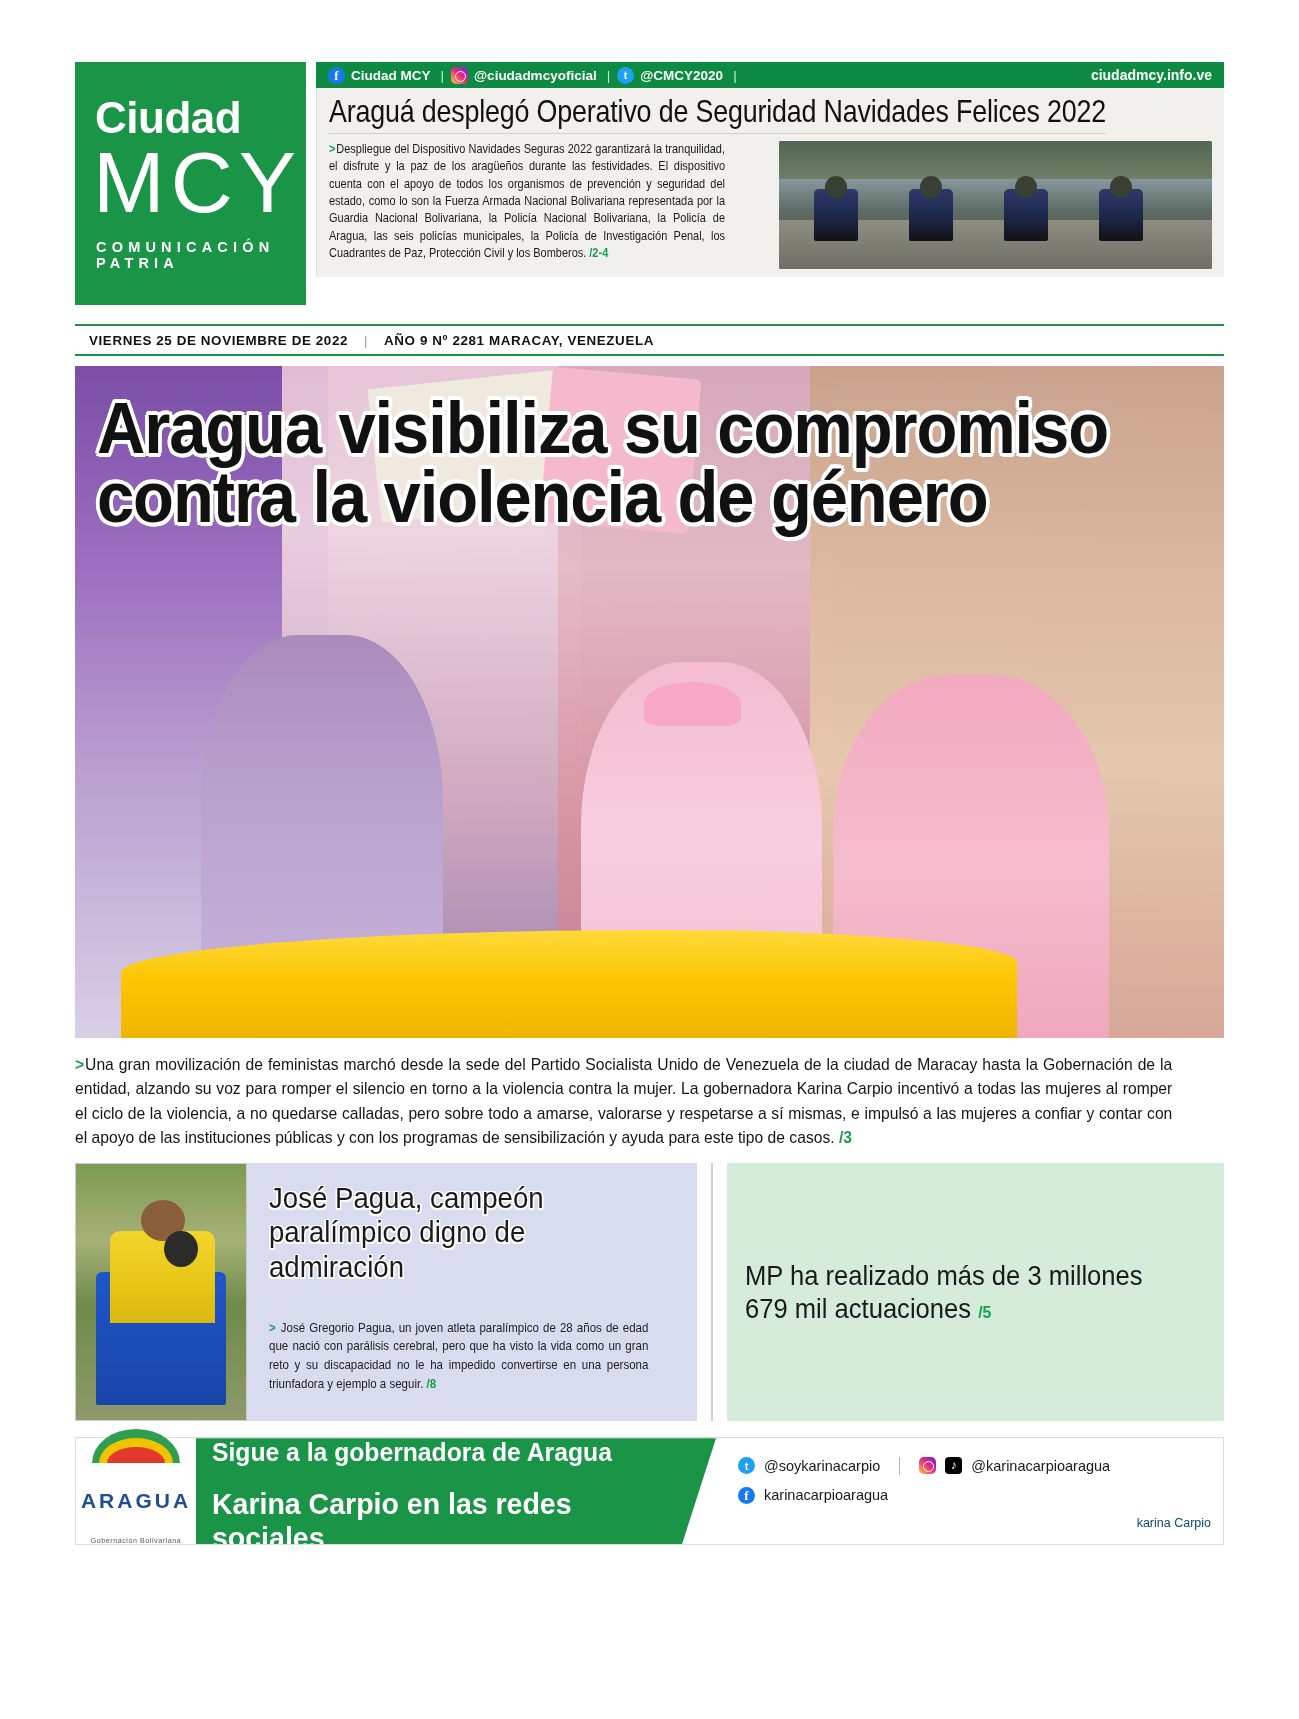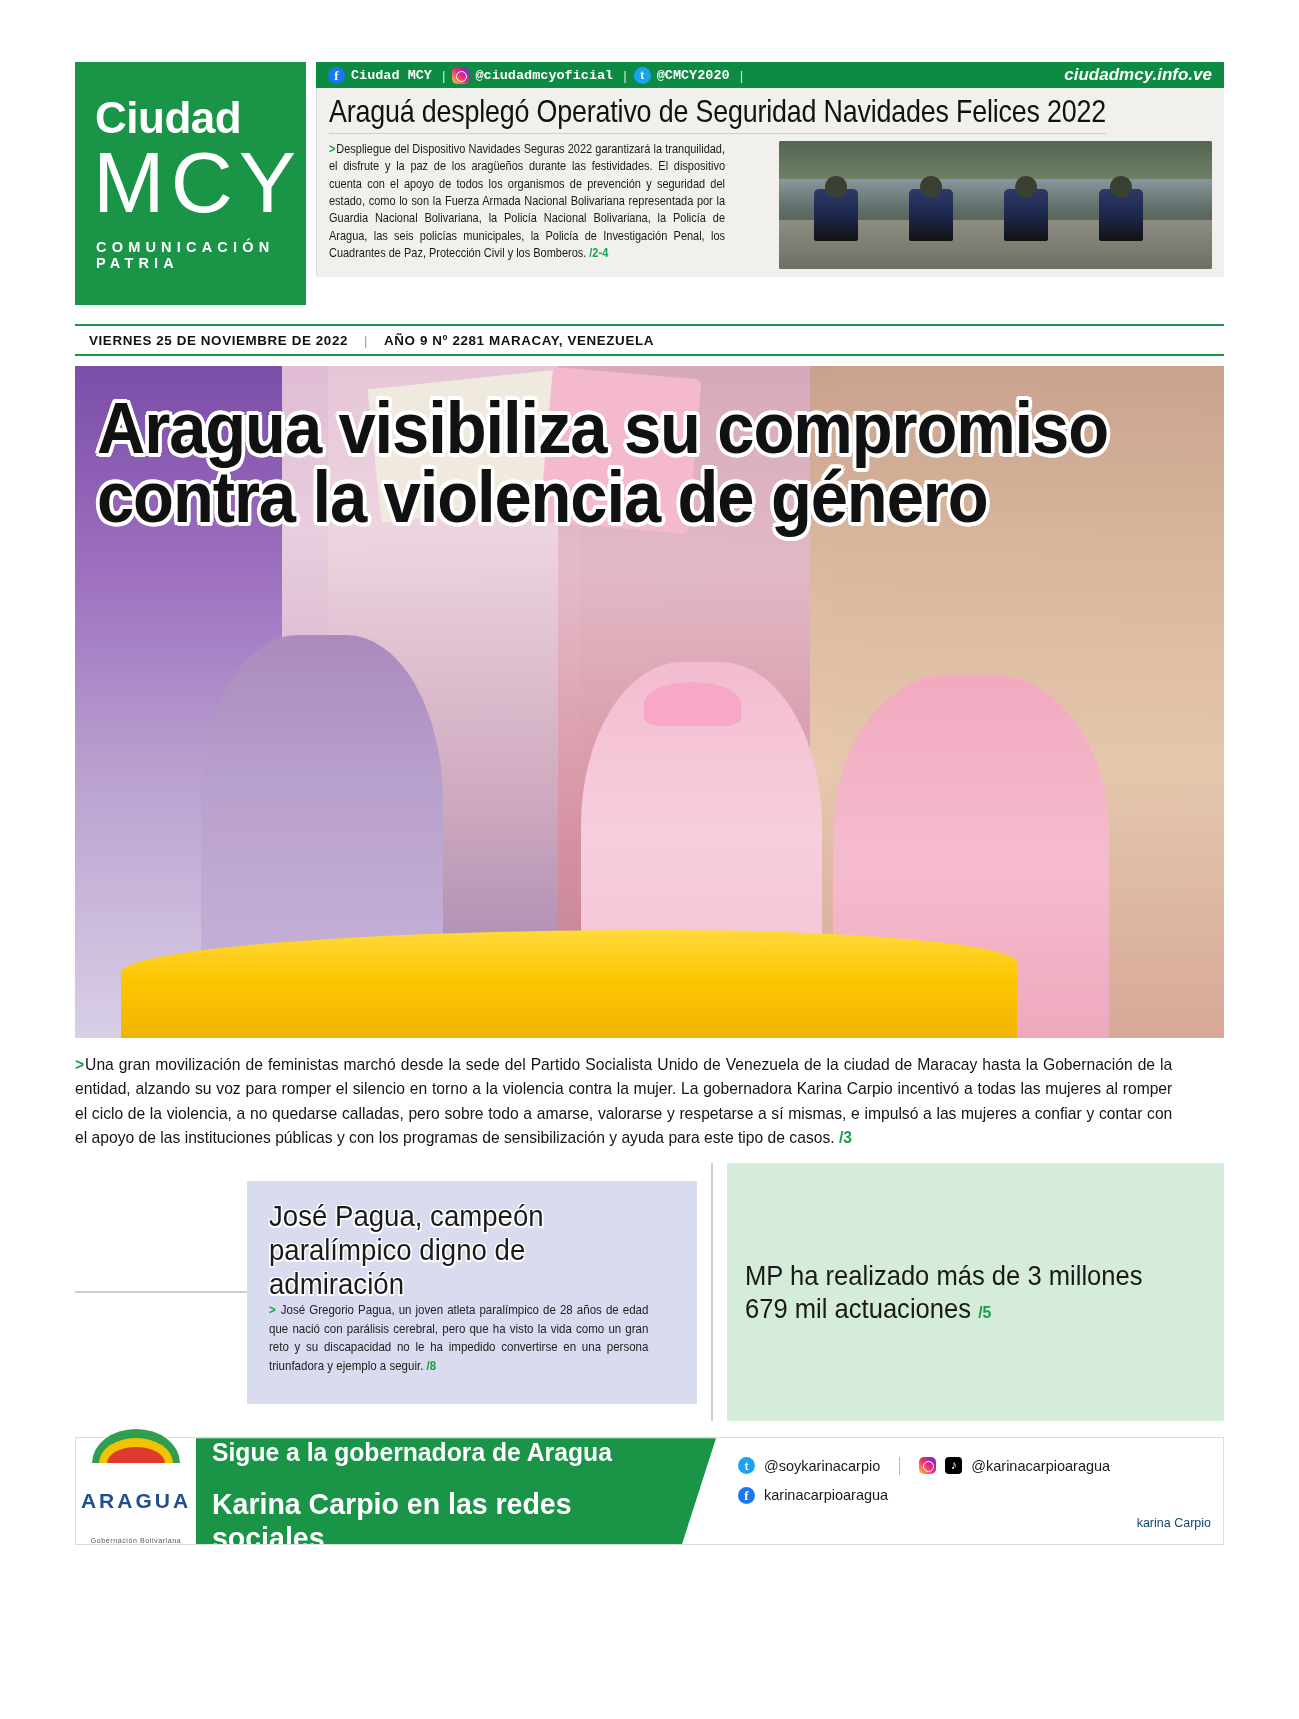--- a/index.html
+++ b/index.html
@@ -54,22 +54,22 @@
     position: relative;
   }
   .icon-ig::after {
     content: ""; position: absolute; left: 4px; top: 4px;
     width: 9px; height: 9px; border: 1.6px solid #fff; border-radius: 50%;
   }
   .icon-tw {
     width: 17px; height: 17px; border-radius: 50%;
     background: #1da1f2; color: #fff; font-size: 11px; font-weight: bold; line-height: 16px;
   }
-  .social-label { margin-left: 6px; margin-right: 3px; font-family: Liberation Mono, monospace; }
-  .site-url { margin-left: auto; font-size: 17px; font-style: italic; }
+  .social-label { margin-left: 6px; margin-right: 3px; }
+  .site-url { margin-left: auto; font-size: 14px; }
 
   
   .sec-story { background: #f1f0ec; flex: 1; padding: 6px 12px 8px 12px;
                border-left: 1px solid #ddd; position: relative; }
   .sec-title {
     font-size: 30.5px; font-weight: normal; color: #111;
     font-family: "Liberation Sans Narrow","Liberation Sans",sans-serif;
     transform: scaleX(0.88); transform-origin: left center;
     white-space: nowrap; letter-spacing: -0.2px; line-height: 1.15;
     padding-bottom: 4px; border-bottom: 1px solid #cfcfc9; margin-bottom: 7px;
@@ -153,21 +153,21 @@
   
   .lead {
     margin-top: 14px; font-size: 16.4px; line-height: 1.48; color: #141414;
     text-align: justify;
     font-family: "Liberation Sans Narrow","Liberation Sans",sans-serif;
     transform: scaleX(0.955); transform-origin: left top;
   }
 
   
   .cards { display: flex; gap: 14px; margin-top: 14px; height: 258px; }
-  .card-left { display: flex; width: 622px; align-items: center; }
+  .card-left { display: flex; width: 622px; }
   .card-photo {
     width: 172px; background: linear-gradient(180deg,#7d9a52 0%,#a6b277 30%,#6f8a4a 55%,#8d9a6a 100%);
     position: relative; overflow: hidden; border: 1px solid #ccc;
   }
   .card-photo .chair { position:absolute; left:12%; bottom:6%; width:76%; height:52%;
      background: linear-gradient(180deg,#1f56c9 0%,#1845a8 100%); border-radius:6px 6px 2px 2px; }
   .card-photo .torso { position:absolute; left:20%; top:26%; width:62%; height:36%;
      background: linear-gradient(180deg,#f2d42b 0%,#e8c616 60%,#d9b810 100%); border-radius:10px 10px 0 0; }
   .card-photo .head { position:absolute; left:38%; top:14%; width:26%; height:16%;
      background:#8a5d3b; border-radius:50%; }

